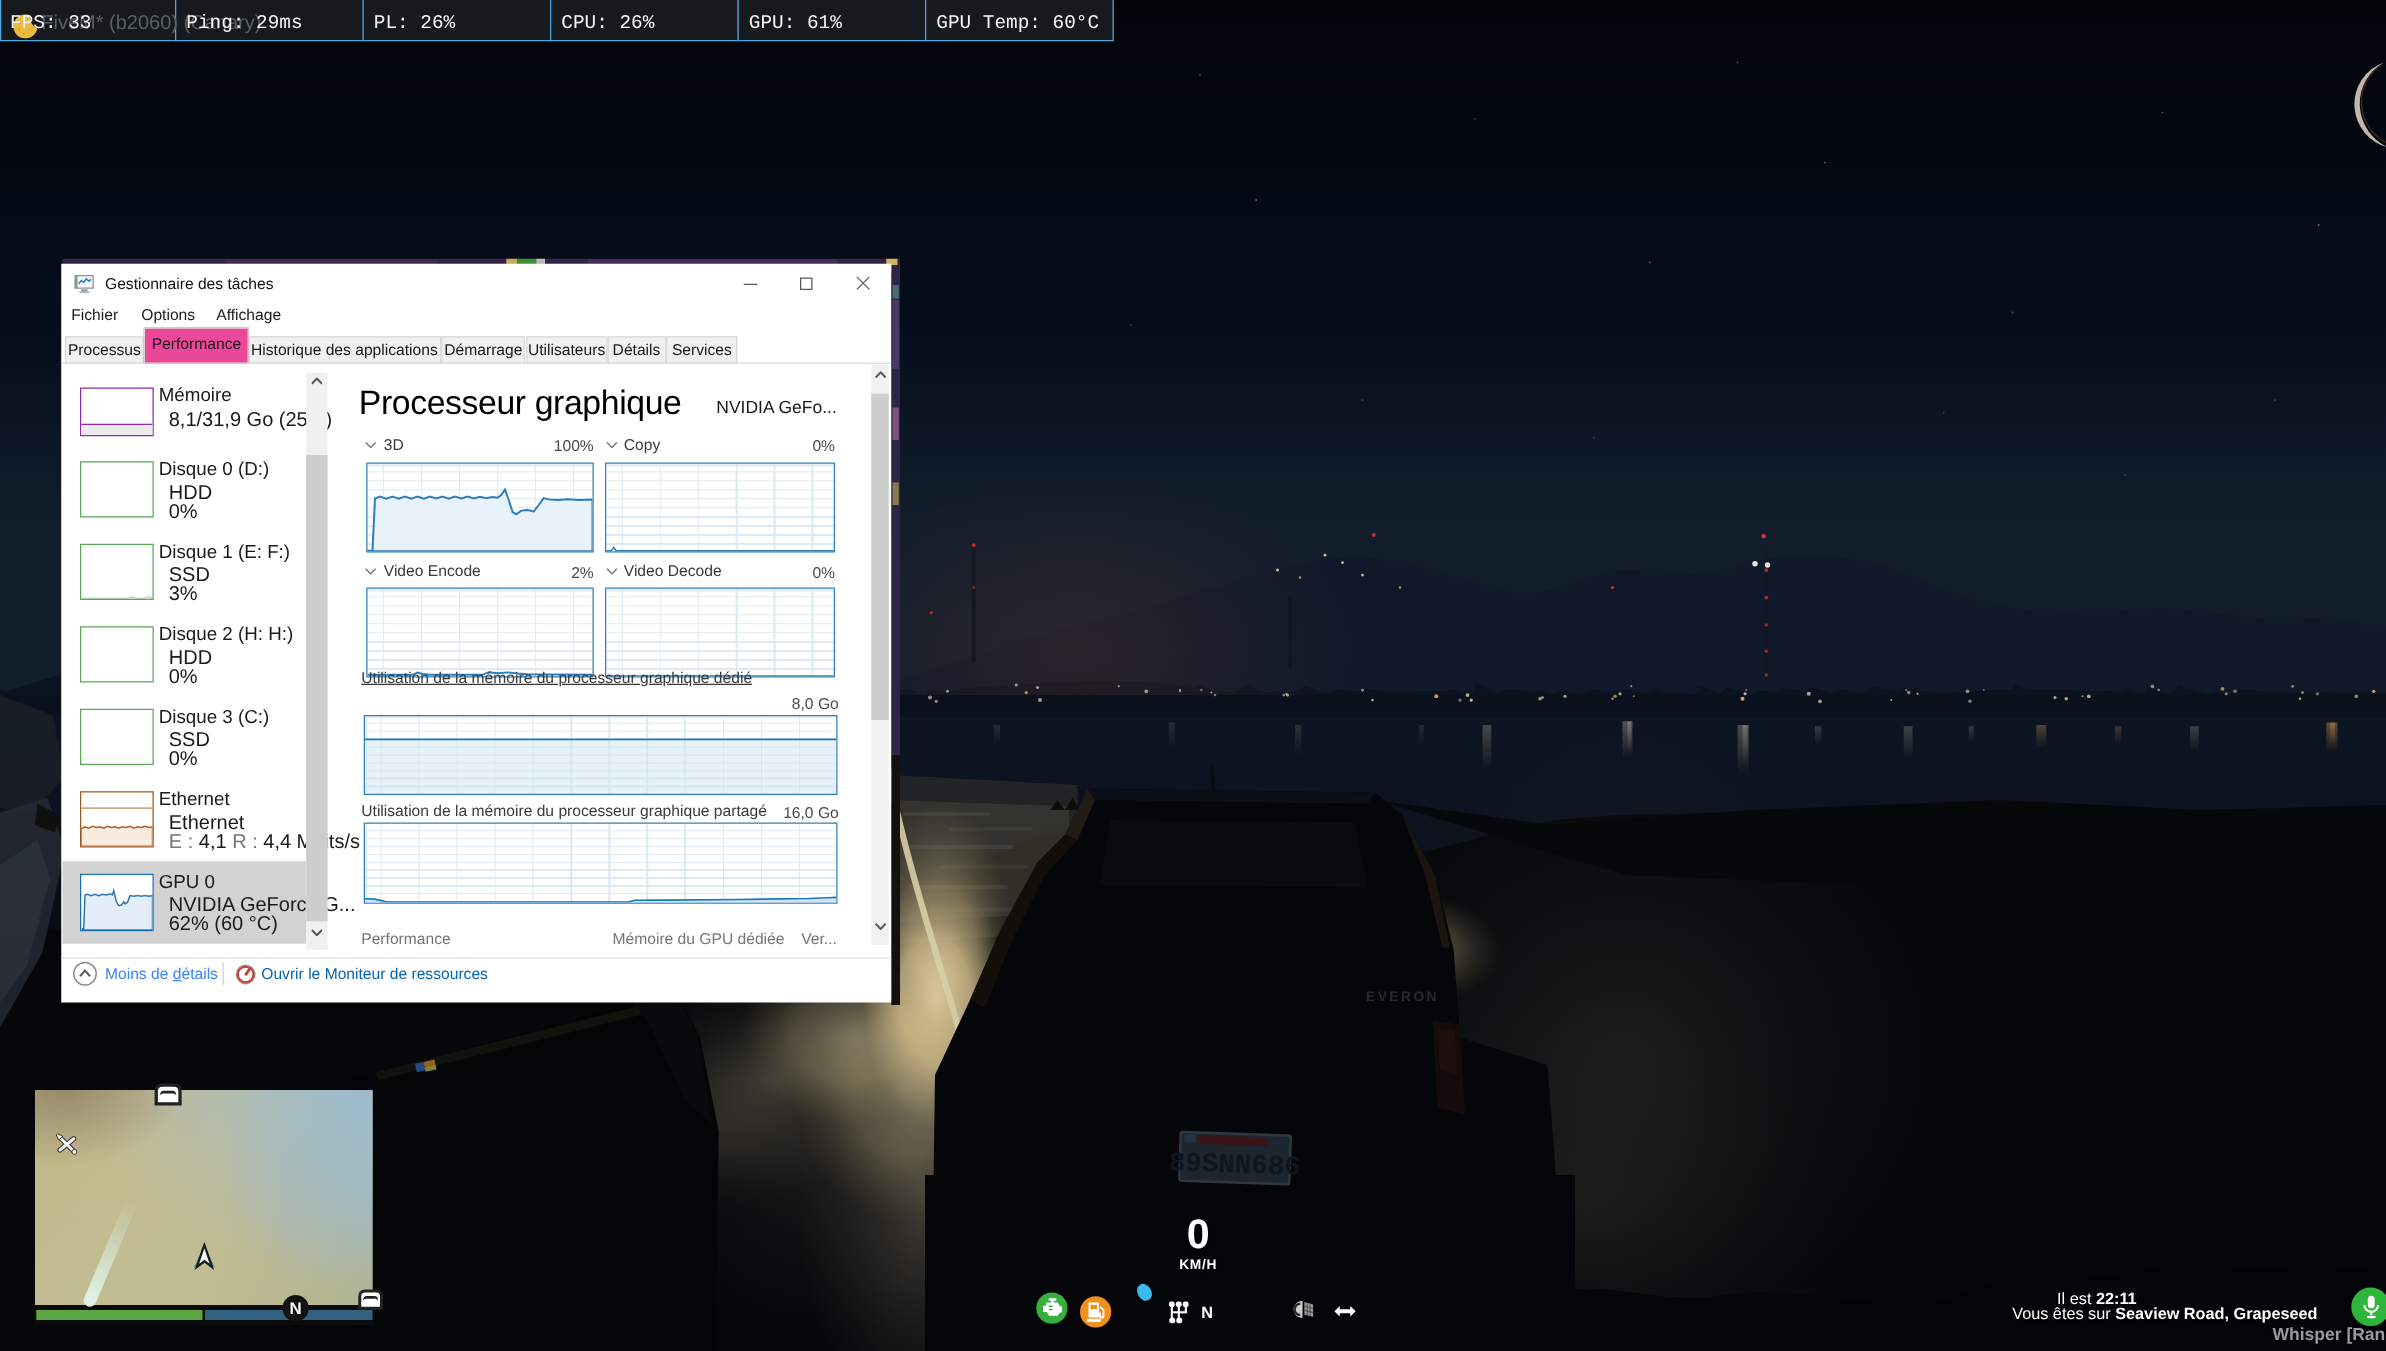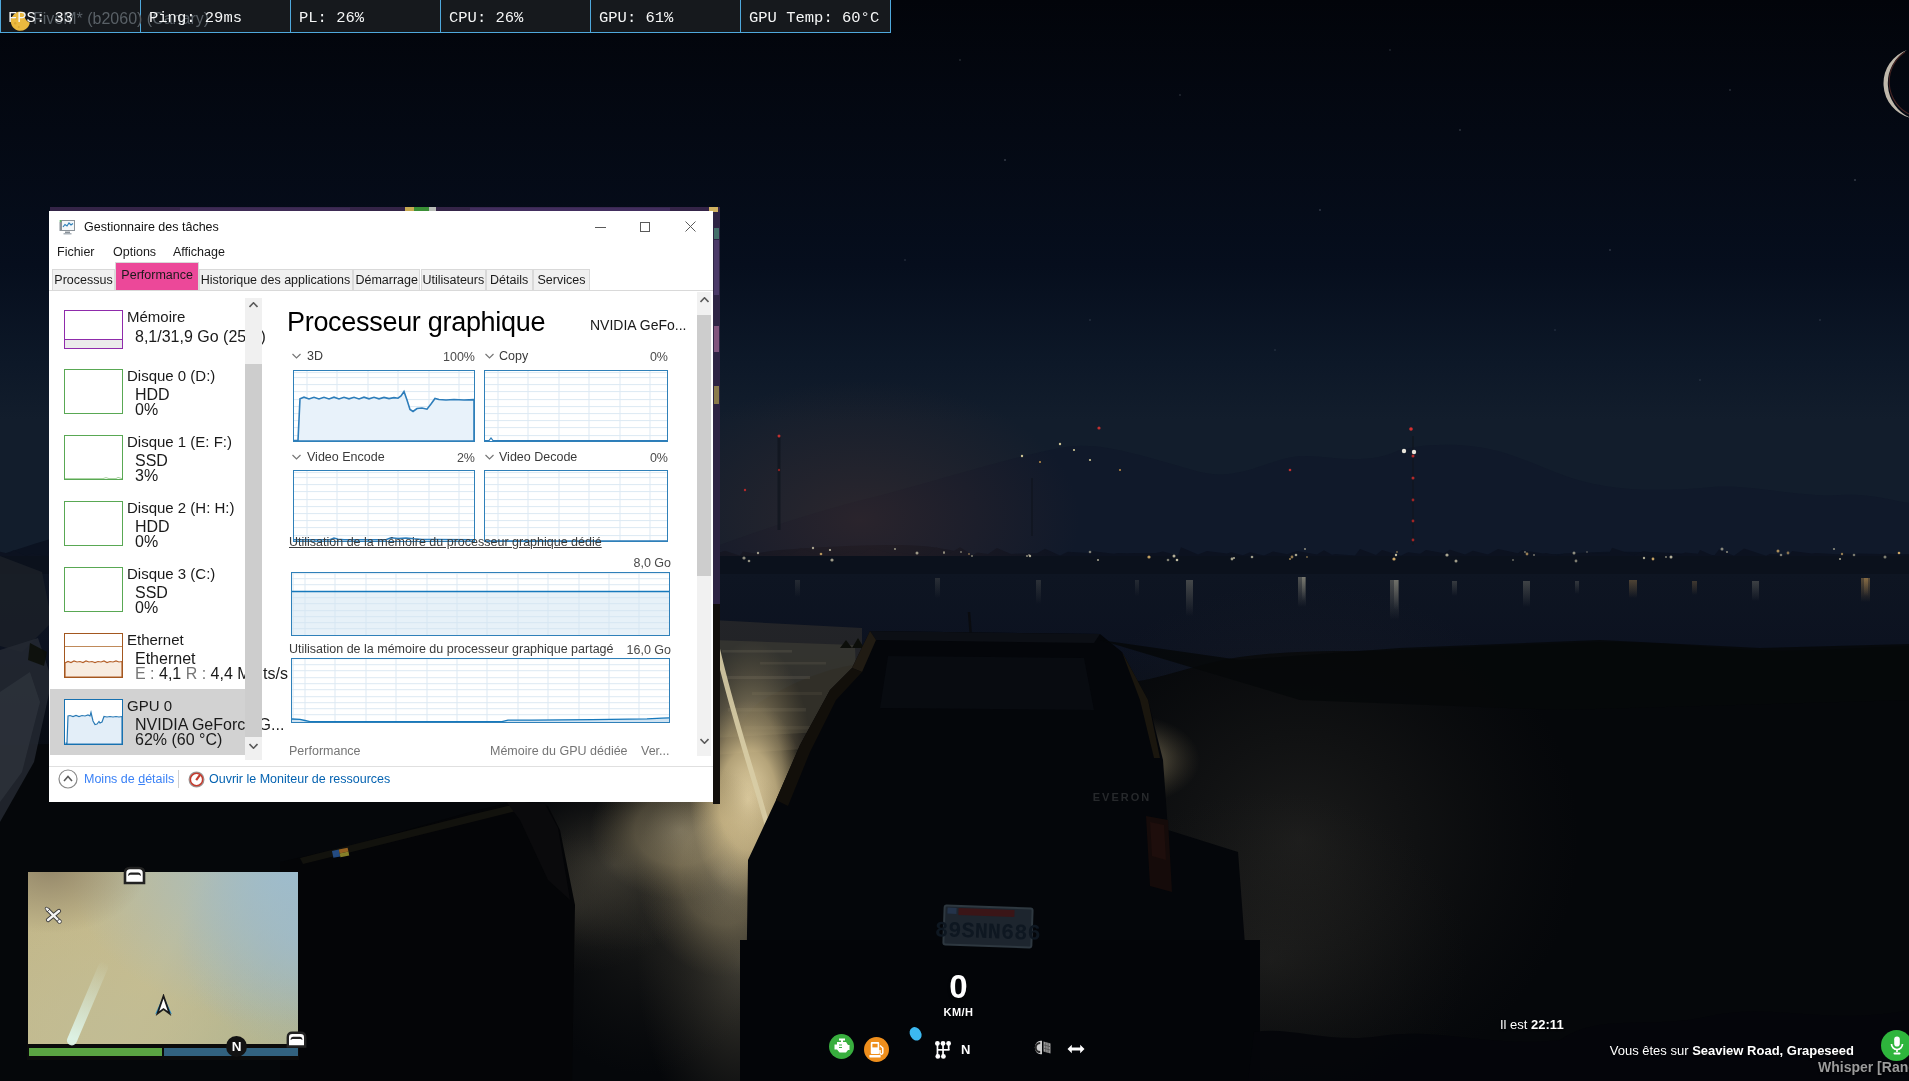--- a/index.html
+++ b/index.html
@@ -363,21 +363,21 @@
     <div class="abs" style="left:196px;top:87px;width:17px;height:462px;background:#f0f0f0;"></div>
     <div class="abs" style="left:196px;top:153px;width:17px;height:373px;background:#cdcdcd;"></div>
     <svg class="abs" style="left:200px;top:91px;" width="9" height="6" viewBox="0 0 9 6">
         <path d="M0.5,5 L4.5,0.8 L8.5,5" fill="none" stroke="#5a5a5a" stroke-width="1.6"></path>
       </svg>
     <svg class="abs" style="left:200px;top:532px;" width="9" height="6" viewBox="0 0 9 6">
         <path d="M0.5,1 L4.5,5.2 L8.5,1" fill="none" stroke="#5a5a5a" stroke-width="1.6"></path>
       </svg>
 
     <div class="abs" style="left:238px;top:96px;font-size:27px;color:#000;letter-spacing:-0.3px;">Processeur graphique</div>
-    <div class="abs" style="left:541px;top:106px;width:102px;font-size:14px;color:#191919;">NVIDIA GeFo...</div>
+    <div class="abs" style="left:524px;top:106px;width:102px;font-size:14px;color:#191919;">NVIDIA GeFo...</div>
     <svg class="abs" style="left:243px;top:142px;" width="9" height="6" viewBox="0 0 9 6">
         <path d="M0.5,1 L4.5,5 L8.5,1" fill="none" stroke="#777" stroke-width="1.2"></path>
       </svg>
     <div class="abs lbl" style="left:258px;top:138px;">3D</div>
     <div class="abs pct" style="left:386px;top:138.5px;width:40px;text-align:right;">100%</div>
     <svg class="abs" style="left:435.5px;top:142px;" width="9" height="6" viewBox="0 0 9 6">
         <path d="M0.5,1 L4.5,5 L8.5,1" fill="none" stroke="#777" stroke-width="1.2"></path>
       </svg>
     <div class="abs lbl" style="left:450px;top:138px;">Copy</div>
     <div class="abs pct" style="left:579px;top:138.5px;width:40px;text-align:right;">0%</div>
@@ -570,21 +570,21 @@
           <line x1="15.1" y1="2.8" x2="15.1" y2="12.8"></line>
       </g>
     </svg>
 
     <svg class="abs" style="left:286.5px;top:93.5px;" width="18" height="10" viewBox="0 0 18 10">
       <path d="M0.5,5 L4.8,0.8 L4.8,3.4 L13.2,3.4 L13.2,0.8 L17.5,5 L13.2,9.2 L13.2,6.6 L4.8,6.6 L4.8,9.2 Z" fill="#fff"></path>
     </svg>
   </div>
 
   <div id="br" class="abs" style="left:1500px;top:1010px;width:409px;height:71px;color:#fff;">
-    <div class="abs" style="left:0;top:7px;width:355px;text-align:left;font-size:13px;text-shadow:0 1px 2px rgba(0,0,0,0.8);">Il est <b>22:11</b></div>
+    <div class="abs" style="left:0;top:21px;width:355px;text-align:center;font-size:13px;text-shadow:0 1px 2px rgba(0,0,0,0.8);">Il est <b>22:11</b></div>
     <div class="abs" style="left:0;top:33px;width:354px;text-align:right;font-size:13px;text-shadow:0 1px 2px rgba(0,0,0,0.8);">Vous êtes sur <b>Seaview Road, Grapeseed</b></div>
     <div class="abs" style="left:318px;top:49px;width:120px;font-size:14px;font-weight:bold;color:#9b9b9b;text-shadow:0 1px 2px rgba(0,0,0,0.8);white-space:nowrap;">Whisper [Range</div>
     <div class="abs" style="left:381px;top:20px;width:31px;height:31px;border-radius:50%;background:#2eb53c;"></div>
     <svg class="abs" style="left:390px;top:26px;" width="14" height="19" viewBox="0 0 14 19">
       <rect x="4.2" y="0.5" width="5.6" height="10" rx="2.8" fill="#fff"></rect>
       <path d="M1.5,8 A 5.5 5.5 0 0 0 12.5,8" fill="none" stroke="#fff" stroke-width="1.7"></path>
       <line x1="7" y1="13.5" x2="7" y2="16" stroke="#fff" stroke-width="1.7"></line>
       <rect x="3.5" y="16.5" width="7" height="2" rx="1" fill="#fff"></rect>
     </svg>
   </div>

